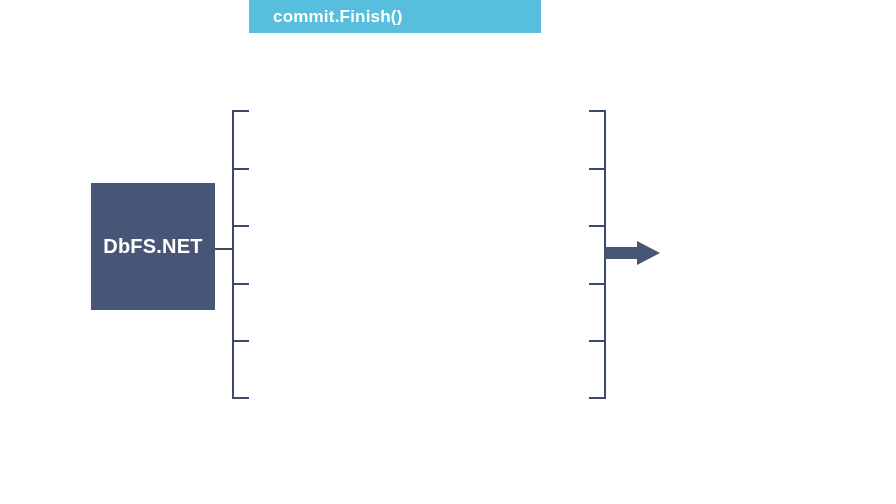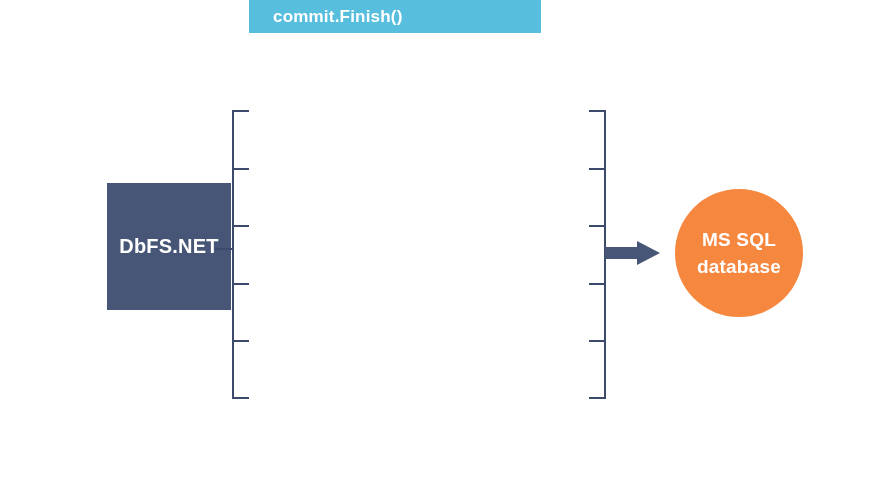--- a/index.html
+++ b/index.html
@@ -22,21 +22,21 @@
   }
 
   
   .source-box{
     position:absolute;
     left:91px; top:183px;
     width:124px; height:127px;
     background:var(--navy);
     color:var(--text);
     display:flex; align-items:center; justify-content:center;
-    font-size:20px; font-weight:700; letter-spacing:0.2px;margin-left:16px;
+    font-size:20px; font-weight:700; letter-spacing:0.2px;
   }
 
   
   .bar{
     position:absolute;
     left:249px;
     width:292px; height:33px;
     background:var(--cyan);
     color:var(--text);
     display:flex; align-items:center;
@@ -137,18 +137,14 @@
   <div class="hline stub-right stub-2"></div>
   <div class="hline stub-right stub-3"></div>
   <div class="hline stub-right stub-4"></div>
   <div class="hline stub-right stub-5"></div>
   <div class="hline stub-right stub-6"></div>
   <div class="vline vline-right"></div>
 
   <div class="arrow-body"></div>
   <div class="arrow-head"></div>
 
-  <div class="target-circle">
-    <span>MS SQL</span>
-    <span>database</span>
-  </div>
 
 </div>
 
 </body></html>

